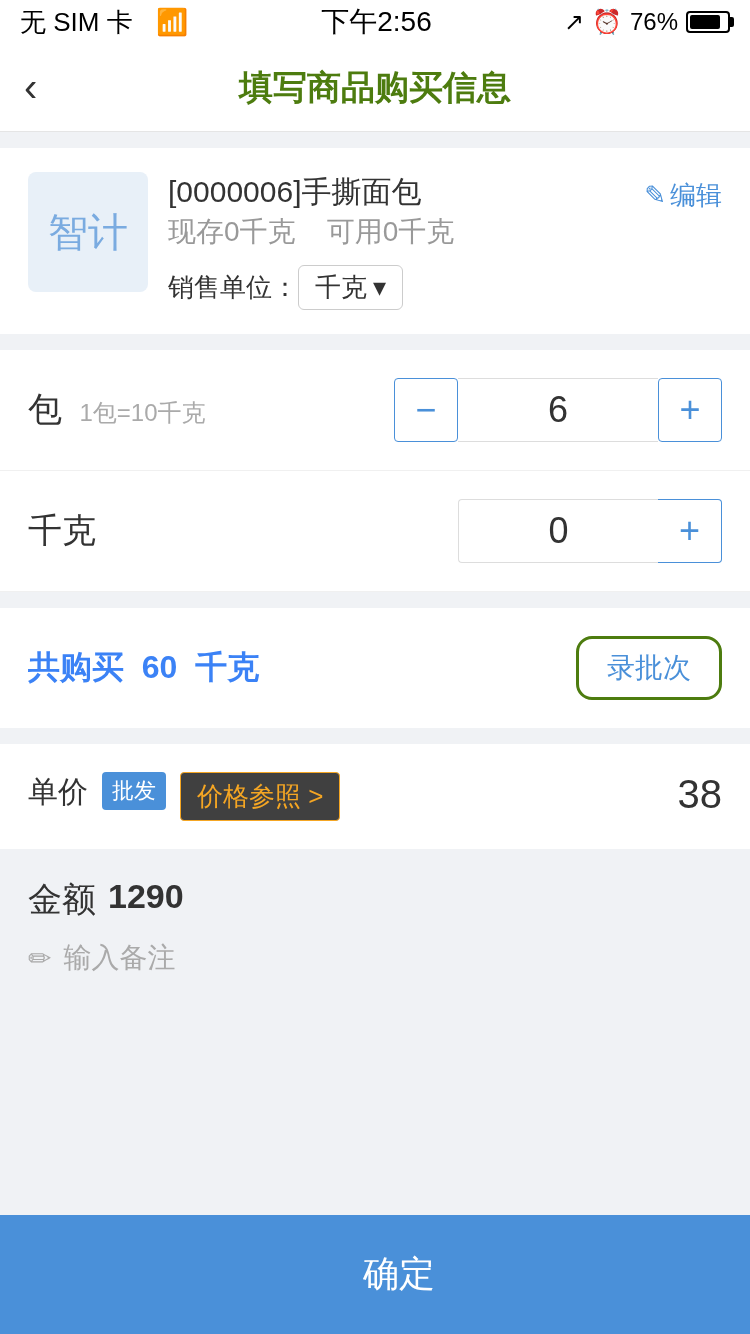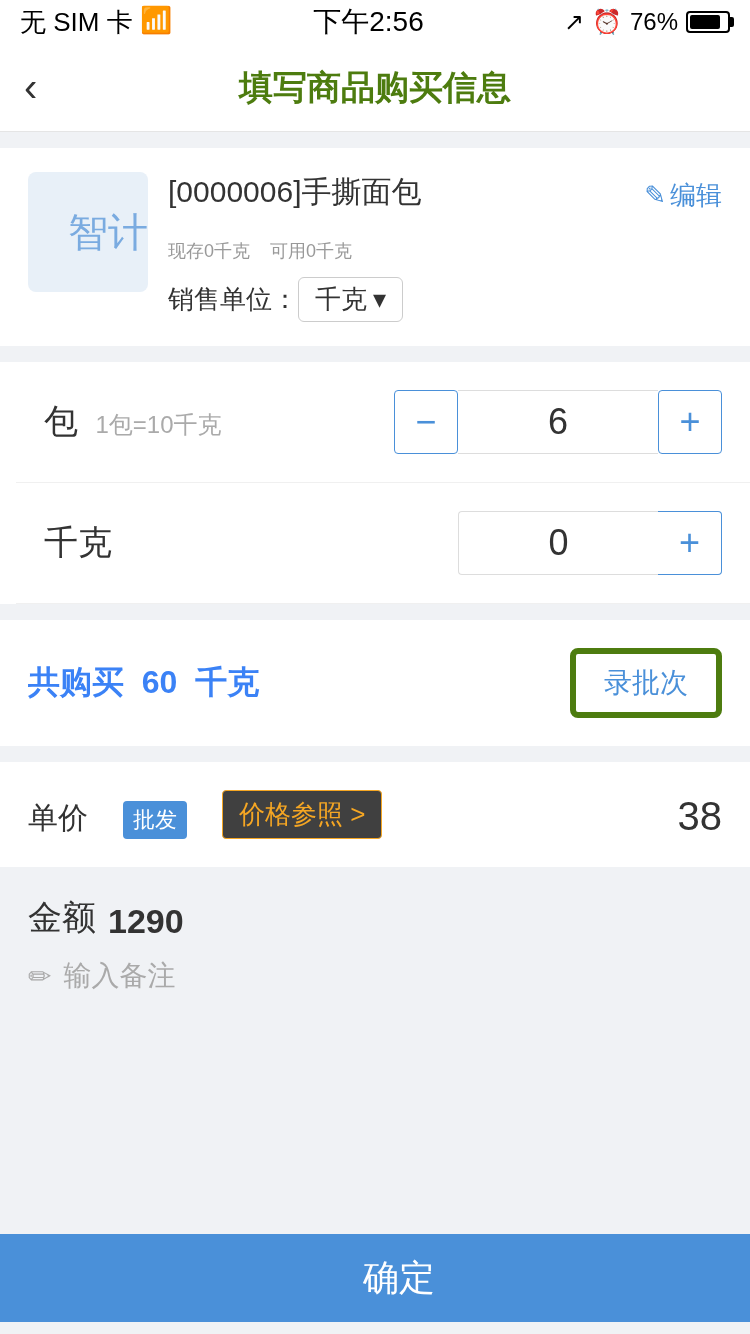--- a/index.html
+++ b/index.html
@@ -18,21 +18,21 @@
       width: 750px;
       height: 44px;
       background: #fff;
       display: flex;
       align-items: center;
       justify-content: space-between;
       padding: 0 20px;
       font-size: 28px;
       color: #000;
     }
-    .status-left { font-size: 26px; display: flex; align-items: flex-start; gap: 8px; }
+    .status-left { font-size: 26px; display: flex; align-items: center; gap: 24px; }
     .status-center { font-size: 28px; font-weight: 500; }
     .status-right { display: flex; align-items: center; gap: 8px; font-size: 24px; }
     .battery-icon {
       width: 44px; height: 22px;
       border: 2px solid #000;
       border-radius: 4px;
       position: relative;
       display: inline-flex;
       align-items: center;
     }
@@ -88,21 +88,21 @@
       align-items: flex-start;
       gap: 20px;
     }
     .product-thumb {
       width: 120px;
       height: 120px;
       background: #e8f0f8;
       border-radius: 8px;
       display: flex;
       align-items: center;
-      justify-content: flex-end;
+      justify-content: center;
       flex-shrink: 0;
       color: #7aabe0;
       font-size: 40px;
     }
     .product-info { flex: 1; }
     .product-header {
       display: flex;
       justify-content: space-between;
       align-items: flex-end;
     }
@@ -115,23 +115,23 @@
     .edit-btn {
       font-size: 26px;
       color: #4a90d9;
       display: flex;
       align-items: center;
       gap: 4px;
       cursor: pointer;
       flex-shrink: 0;
     }
     .product-stock {
-      font-size: 18px;
+      font-size: 28px;
       color: #999;
-      margin-top: 26px;
+      margin-top: 0;
     }
     .product-unit {
       font-size: 26px;
       color: #333;
       margin-top: 14px;
       display: flex;
       align-items: center;
       gap: 0;
     }
     .unit-select {
@@ -150,21 +150,20 @@
     
     .qty-section {
       background: #fff;
       margin-top: 16px;
     }
     .qty-row {
       display: flex;
       align-items: center;
       padding: 28px 28px;
       border-bottom: 1px solid #f0f0f0;
-      margin-left: 16px;
     }
     .qty-label {
       font-size: 34px;
       color: #333;
       flex: 0 0 180px;
     }
     .qty-sub-label {
       font-size: 24px;
       color: #aaa;
       margin-left: 8px;
@@ -211,37 +210,36 @@
       margin-top: 16px;
     }
     .total-text {
       font-size: 32px;
       color: #3b82f6;
     }
     .total-text span {
       font-weight: 600;
     }
     .batch-btn {
-      border: 6px solid #4d7c0f;
-      border-radius: 8px;
+      border: 3px solid #4d7c0f;
+      border-radius: 16px;
       padding: 10px 28px;
       font-size: 28px;
       color: #4a90d9;
       background: #fff;
       cursor: pointer;
     }
 
     
     .price-section {
       background: #fff;
       padding: 28px 28px;
       margin-top: 16px;
       display: flex;
-      align-items: flex-end;
-      gap: 21px;
+      align-items: flex-start;
     }
     .price-label {
       font-size: 30px;
       color: #333;
       margin-right: 14px;
     }
     .price-tag {
       background: #4a90d9;
       color: #fff;
       font-size: 22px;
@@ -271,21 +269,21 @@
     
     .amount-section {
       background: #f0f2f5;
       padding: 28px 28px 16px;
     }
     .amount-row {
       font-size: 34px;
       color: #333;
       font-weight: 500;
       display: flex;
-      align-items: flex-end;
+      align-items: flex-start;
       gap: 12px;
     }
     .amount-value { font-weight: 600; }
     .remark-row {
       display: flex;
       align-items: center;
       gap: 12px;
       margin-top: 16px;
       color: #aaa;
       font-size: 28px;
@@ -295,24 +293,24 @@
 
     
     .empty-area {
       background: #f0f2f5;
       height: 340px;
     }
 
     
     .confirm-btn {
       position: fixed;
-      bottom: 12px;
+      bottom: 0;
       left: 0;
       width: 750px;
-      height: 88px;
+      height: 119px;
       background: #4a90d9;
       color: #fff;
       font-size: 36px;
       font-weight: 500;
       border: none;
       cursor: pointer;
       display: flex;
       align-items: center;
       justify-content: center;
       padding-left: 48px;

